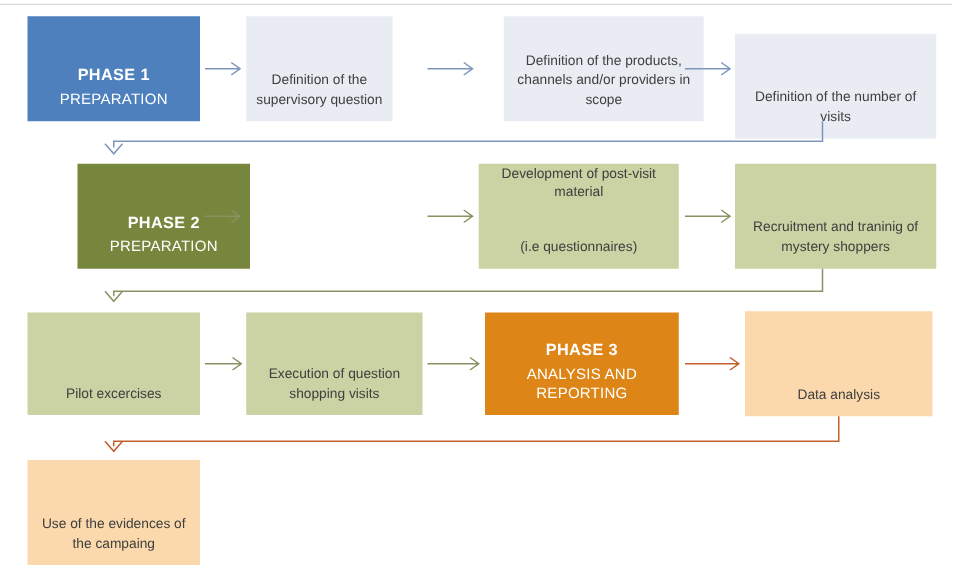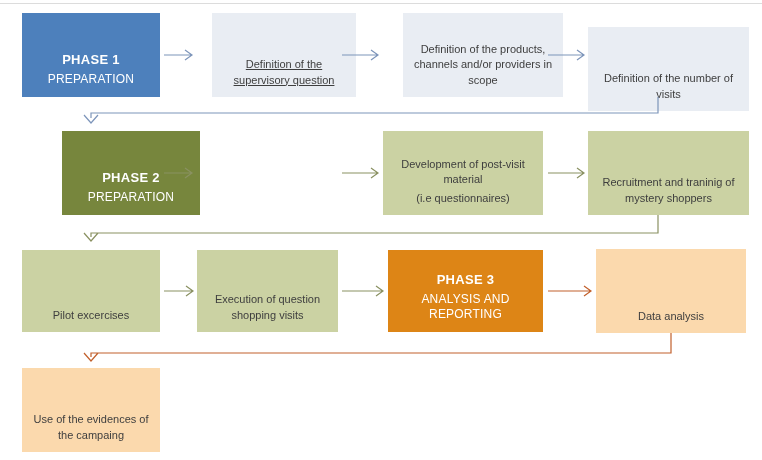--- a/index.html
+++ b/index.html
@@ -38,21 +38,21 @@
     color: var(--text-light);
     margin-top: 5px;
     letter-spacing: 0.2px;
     line-height: 1.3;
   }
   .step {
     font-size: 11px;
     color: var(--text-dark);
     line-height: 1.4;
   }
-  .step .gap { margin-top: 3px; }
+  .step .gap { margin-top: 28px; }
   .p1 { background: var(--phase1-fill); }
   .l1 { background: var(--phase1-light); }
   .p2 { background: var(--phase2-fill); margin-left: 40px; }
   .l2 { background: var(--phase2-light); }
   .p3 { background: var(--phase3-fill); }
   .l3 { background: var(--phase3-light); }
   #connectors {
     position: absolute;
     left: 0; top: 0;
     pointer-events: none;
@@ -69,21 +69,21 @@
 <body>
 
 <div id="canvas">
 
   <div id="top-rule"></div>
 
   <div class="box phase p1" style="left:22px; top:13px; width:138px; height:84px;">
     <div class="title">PHASE 1</div>
     <div class="subtitle">PREPARATION</div>
   </div>
-  <div class="box step l1" style="left:212px; top:13px; width:144px; height:84px;text-decoration:underline;">
+  <div class="box step l1" style="left:197px; top:13px; width:117px; height:84px;">
     <div>Definition of the supervisory question</div>
   </div>
   <div class="box step l1" style="left:403px; top:13px; width:160px; height:84px;">
     <div>Definition of the products, channels and/or providers in scope</div>
   </div>
   <div class="box step l1" style="left:588px; top:27px; width:161px; height:84px;">
     <div>Definition of the number of visits</div>
   </div>
 
   <div class="box phase p2" style="left:22px; top:131px; width:138px; height:84px;">

